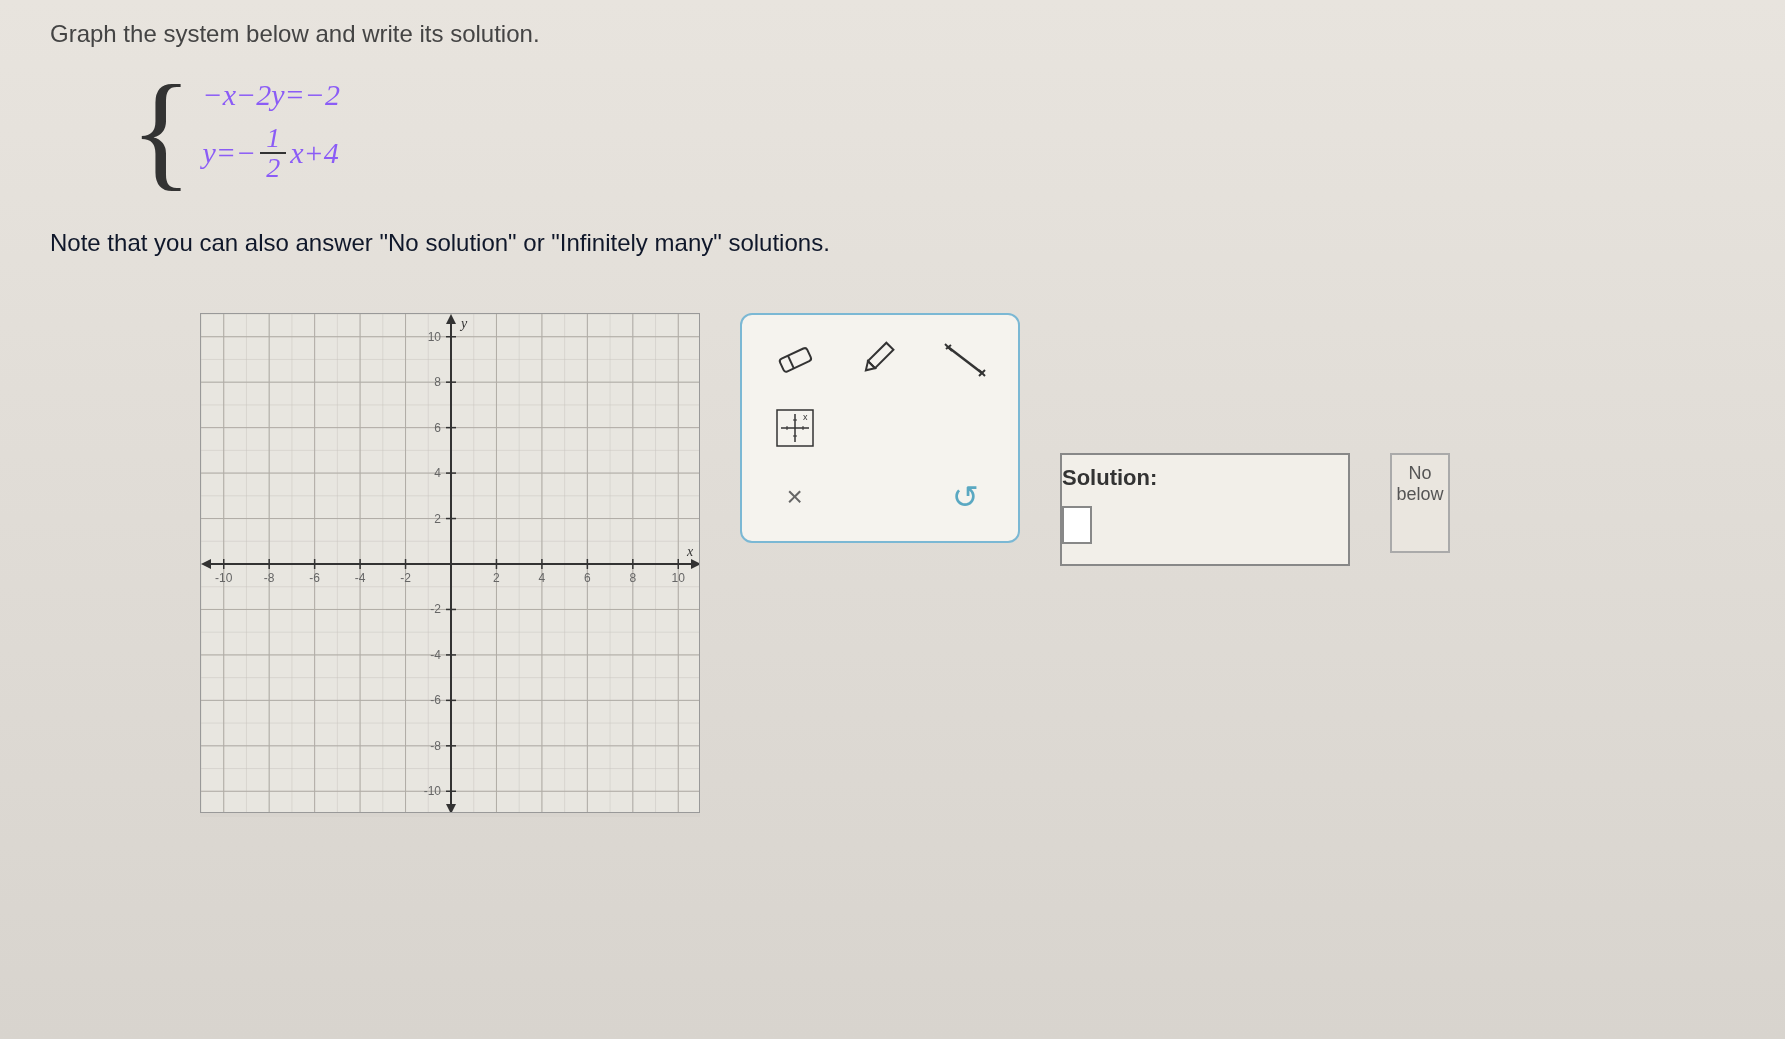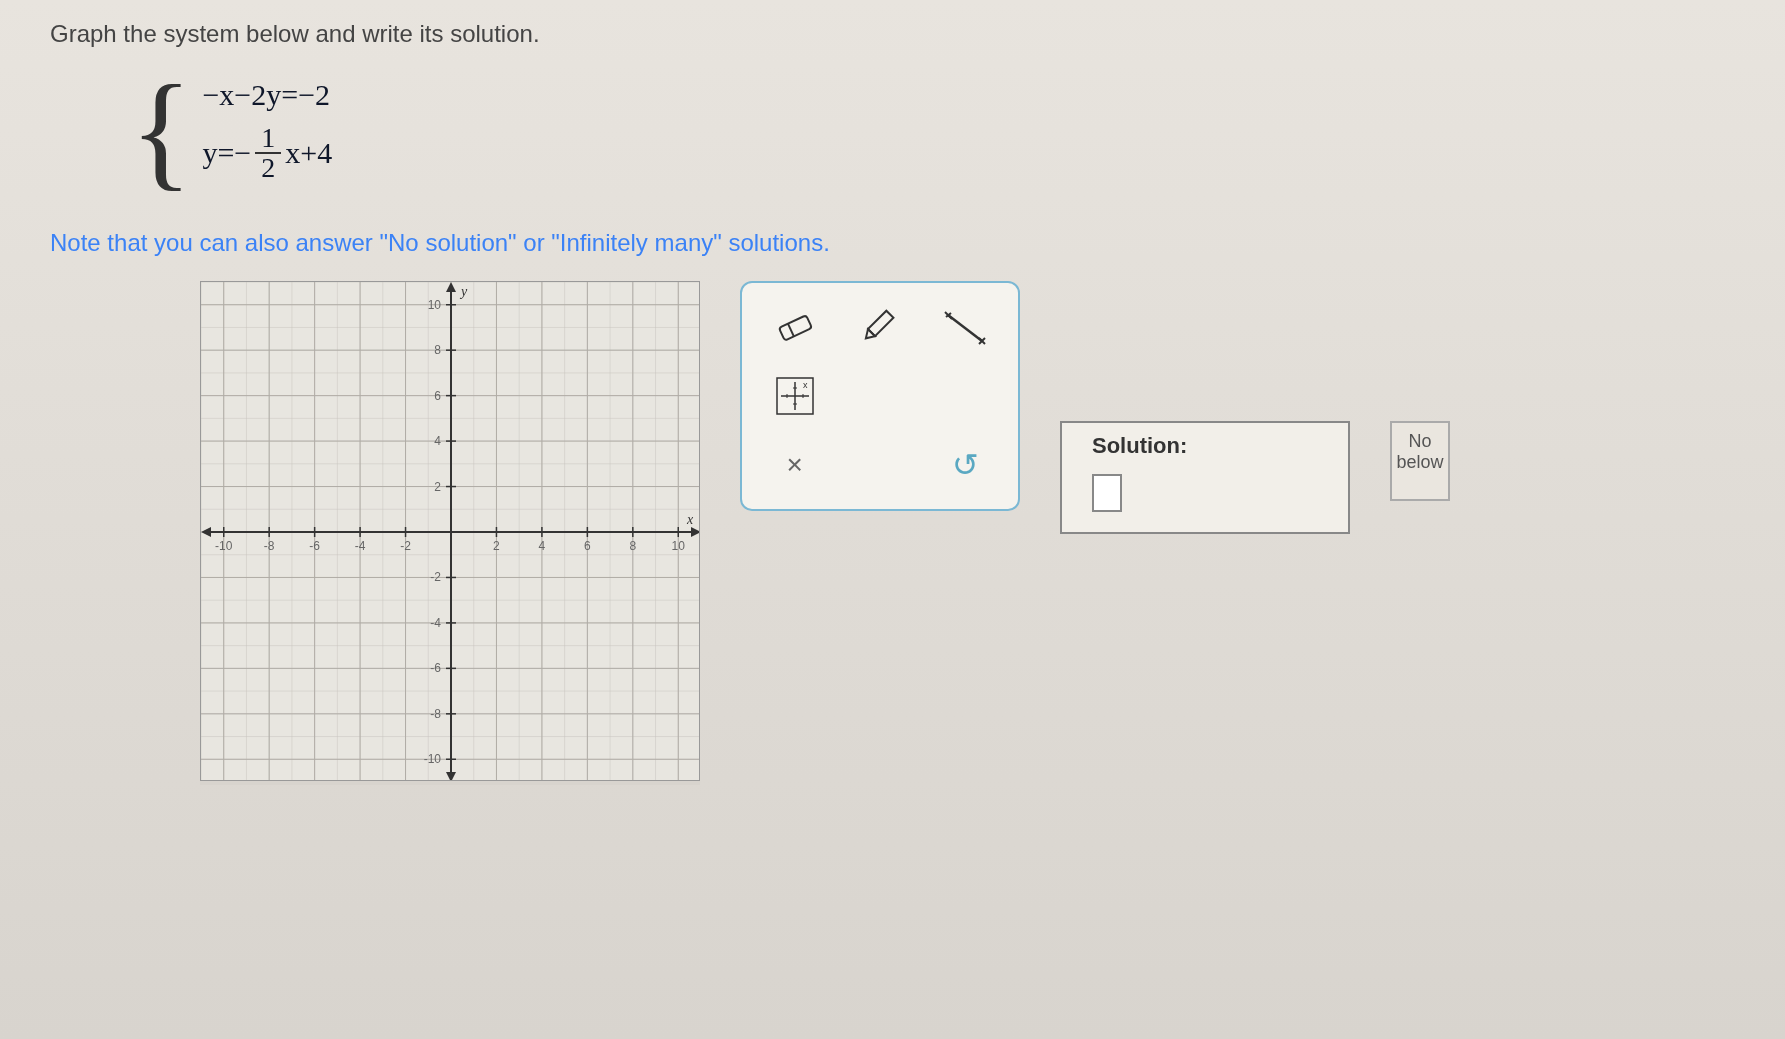--- a/index.html
+++ b/index.html
@@ -26,37 +26,38 @@
       font-size: 130px;
       font-weight: 100;
       color: #333;
       margin-right: 10px;
       font-family: serif;
       line-height: 0.8;
     }
     .equations {
       font-family: 'Times New Roman', serif;
       font-size: 30px;
-      color: #0f172a;
+      font-style: italic;
+      color: #8b5cf6;
     }
     .eq-line { margin: 12px 0; display: flex; align-items: center; }
     .frac {
       display: inline-flex;
       flex-direction: column;
       align-items: center;
       vertical-align: middle;
       margin: 0 4px;
       font-size: 28px;
     }
     .frac-num { border-bottom: 2px solid #333; padding: 0 6px; line-height: 1; }
     .frac-den { padding: 0 6px; line-height: 1; }
     .note {
       font-size: 24px;
-      color: #3b82f6;
-      margin-bottom: 24px;
+      color: #0f172a;
+      margin-bottom: 56px;
     }
     .workspace {
       display: flex;
       align-items: flex-start;
       gap: 40px;
       padding-left: 150px;
     }
     .graph-wrap {
       background: #d8d4ce;
     }
@@ -85,40 +86,40 @@
       align-items: center;
       justify-content: center;
       cursor: pointer;
     }
     .tool-x { font-size: 28px; color: #666; font-weight: 300; }
     .tool-undo { font-size: 32px; color: #5aa8c2; }
     .solution-box {
       border: 2px solid #888;
       background: #f2efe9;
       width: 290px;
-      padding: 10px 14px 20px 30px;
+      padding: 10px 14px 20px 0;
       margin-top: 140px;
     }
     .solution-title {
       font-size: 22px;
       font-weight: bold;
       color: #333;
       margin-bottom: 15px;
     }
     .input-box {
       width: 30px;
       height: 38px;
       border: 2px solid #888;
       background: #fff;
     }
     .side-box {
       border: 2px solid #aaa;
       background: #eae6df;
       width: 60px;
-      height: 80px;
+      height: 100px;
       margin-top: 140px;
       padding: 8px 4px;
       font-size: 18px;
       color: #555;
       text-align: center;
       overflow: hidden;
     }
   </style>
 </head>
 <body>

